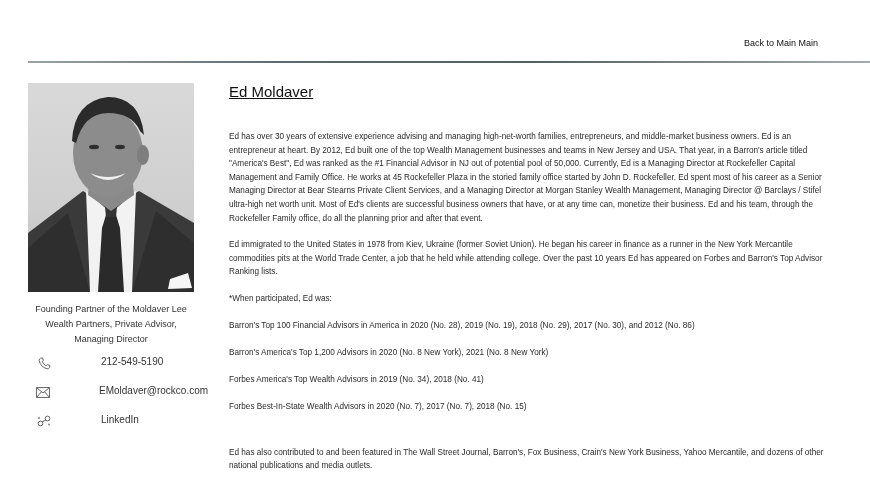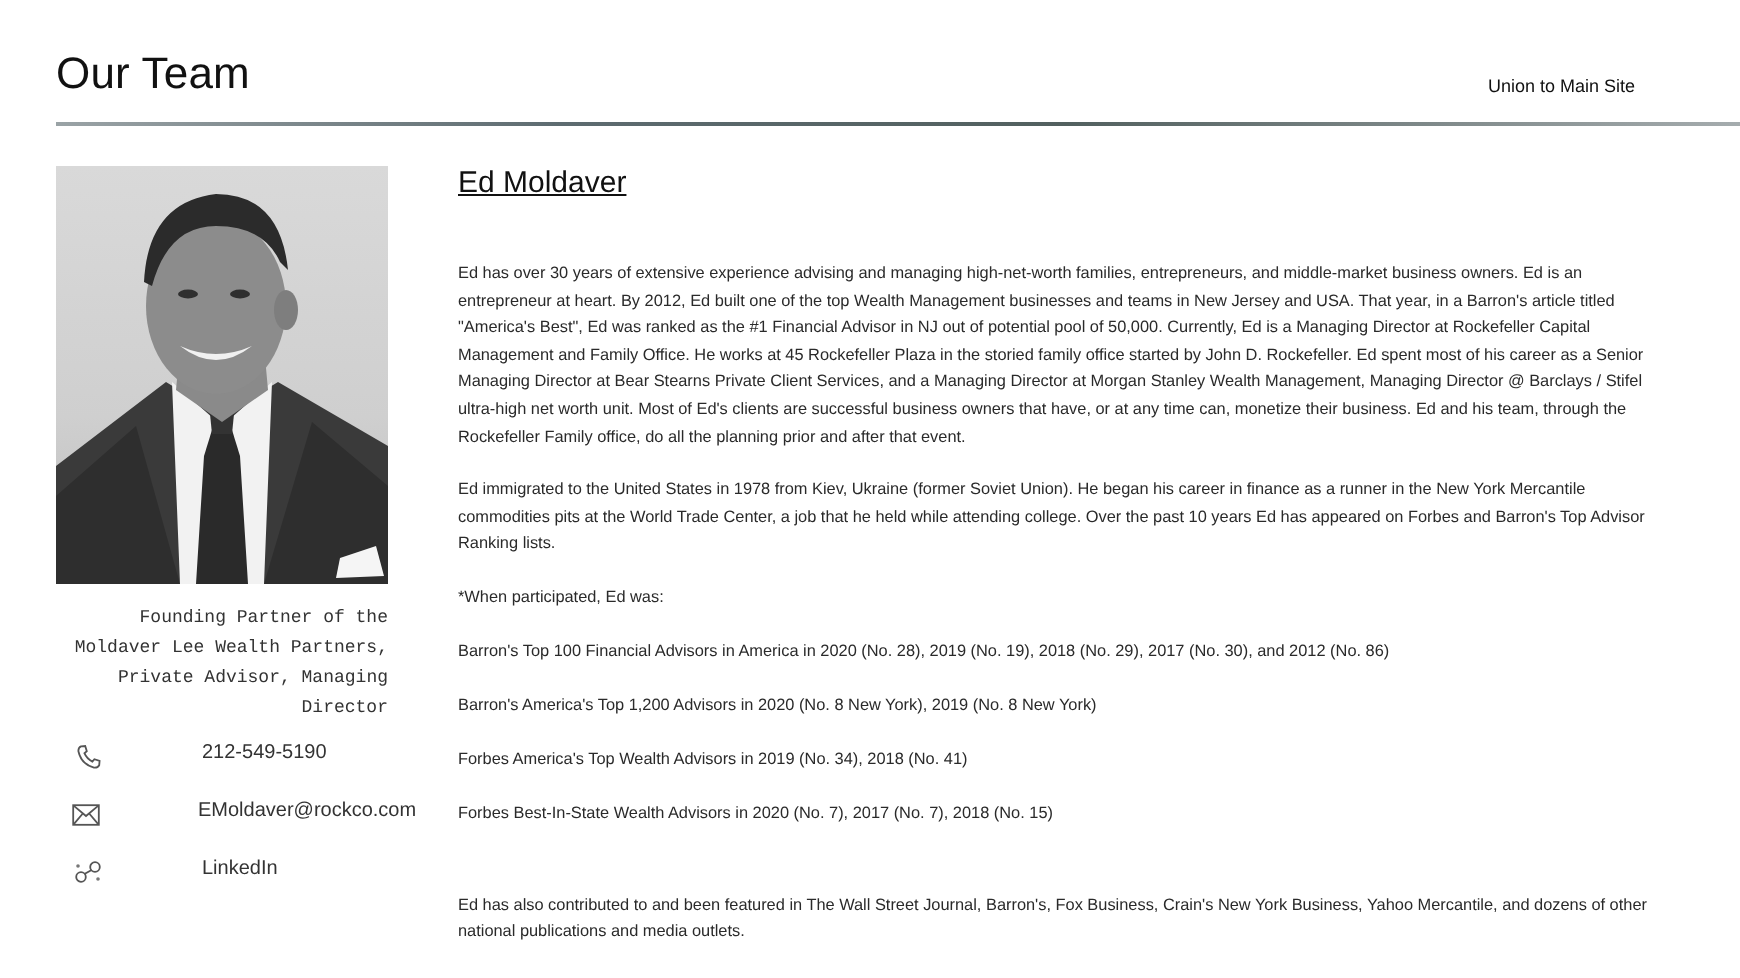--- a/index.html
+++ b/index.html
@@ -8,42 +8,41 @@
 
     .header { position: absolute; left: 0; top: 0; width: 870px; height: 64px; }
     .page-title { position: absolute; left: 28px; top: 24px; font-size: 22px; font-weight: 400; color: #111; letter-spacing: 0.1px; }
     .back-link { position: absolute; left: 744px; top: 38px; font-size: 9px; color: #111; text-decoration: none; }
     .divider { position: absolute; left: 28px; top: 61px; width: 842px; height: 2px;
       background: linear-gradient(to right, #9aa3a6 0%, #5d6b70 30%, #52605f 60%, #a5acae 100%); }
 
     .sidebar { position: absolute; left: 28px; top: 83px; width: 166px; }
     .photo { width: 166px; height: 209px; background: linear-gradient(180deg, #d9d9d9 0%, #cfcfcf 60%, #bdbdbd 100%); position: relative; overflow: hidden; }
     .photo svg { position: absolute; left: 0; top: 0; }
-    .role { margin-top: 10px; font-size: 9px; line-height: 15px; color: #333; text-align: right; width: 166px; font-family: Liberation Mono, monospace; }
+    .role { margin-top: 10px; font-size: 9px; line-height: 15px; color: #333; text-align: center; width: 166px; }
     .contact { margin-top: 9px; }
     .contact-item { display: flex; align-items: flex-start; height: 14px; margin-bottom: 15px; font-size: 10px; color: #333; gap: 40px; }
     .contact-item .icon { width: 16px; height: 14px; margin-left: 8px; margin-right: 9px; display: inline-flex; align-items: center; justify-content: center; }
     .contact-item a { color: #333; text-decoration: none; }
 
     .main { position: absolute; left: 229px; top: 83px; width: 600px; }
     .person-name { font-size: 15px; font-weight: 400; color: #111; height: 20px; line-height: 18px; text-decoration: underline; }
     .bio p { font-size: 8.2px; line-height: 13.6px; color: #2a2a2a; }
     .bio p.first { margin-top: 27px; }
     .bio p.second { margin-top: 13px; }
     .bio p.note { margin-top: 13px; }
     .awards { margin-top: 13px; }
     .award { font-size: 8.2px; line-height: 13.6px; color: #2a2a2a; height: 27px; }
     .bio p.closing { margin-top: 19px; }
   </style>
 </head>
 <body>
 
 <div class="header">
-  <h1 class="page-title">Our Team</h1>
-  <a class="back-link" href="#">Union to Main Site</a>
+  <a class="back-link" href="#">Back to Main Main</a>
   <div class="divider"></div>
 </div>
 
 <div class="sidebar">
   <div class="photo">
     <svg width="166" height="209" viewBox="0 0 166 209">
 
       <path d="M0 150 L55 108 L83 125 L111 108 L166 140 L166 209 L0 209 Z" fill="#3a3a3a"></path>
       <path d="M0 165 L40 130 L62 209 L0 209 Z" fill="#2e2e2e"></path>
       <path d="M166 160 L128 128 L104 209 L166 209 Z" fill="#2e2e2e"></path>
@@ -105,19 +104,19 @@
 </div>
 
 <div class="main">
   <h2 class="person-name">Ed Moldaver</h2>
   <div class="bio">
     <p class="first">Ed has over 30 years of extensive experience advising and managing high-net-worth families, entrepreneurs, and middle-market business owners. Ed is an entrepreneur at heart. By 2012, Ed built one of the top Wealth Management businesses and teams in New Jersey and USA. That year, in a Barron's article titled "America's Best", Ed was ranked as the #1 Financial Advisor in NJ out of potential pool of 50,000. Currently, Ed is a Managing Director at Rockefeller Capital Management and Family Office. He works at 45 Rockefeller Plaza in the storied family office started by John D. Rockefeller. Ed spent most of his career as a Senior Managing Director at Bear Stearns Private Client Services, and a Managing Director at Morgan Stanley Wealth Management, Managing Director @ Barclays / Stifel ultra-high net worth unit. Most of Ed's clients are successful business owners that have, or at any time can, monetize their business. Ed and his team, through the Rockefeller Family office, do all the planning prior and after that event.</p>
     <p class="second">Ed immigrated to the United States in 1978 from Kiev, Ukraine (former Soviet Union). He began his career in finance as a runner in the New York Mercantile commodities pits at the World Trade Center, a job that he held while attending college. Over the past 10 years Ed has appeared on Forbes and Barron's Top Advisor Ranking lists.</p>
     <p class="note">*When participated, Ed was:</p>
     <div class="awards">
       <div class="award">Barron's Top 100 Financial Advisors in America in 2020 (No. 28), 2019 (No. 19), 2018 (No. 29), 2017 (No. 30), and 2012 (No. 86)</div>
-      <div class="award">Barron's America's Top 1,200 Advisors in 2020 (No. 8 New York), 2019 (No. 8 New York)</div>
+      <div class="award">Barron's America's Top 1,200 Advisors in 2020 (No. 8 New York), 2021 (No. 8 New York)</div>
       <div class="award">Forbes America's Top Wealth Advisors in 2019 (No. 34), 2018 (No. 41)</div>
       <div class="award">Forbes Best-In-State Wealth Advisors in 2020 (No. 7), 2017 (No. 7), 2018 (No. 15)</div>
     </div>
     <p class="closing">Ed has also contributed to and been featured in The Wall Street Journal, Barron's, Fox Business, Crain's New York Business, Yahoo Mercantile, and dozens of other national publications and media outlets.</p>
   </div>
 </div>
 
 </body></html>

